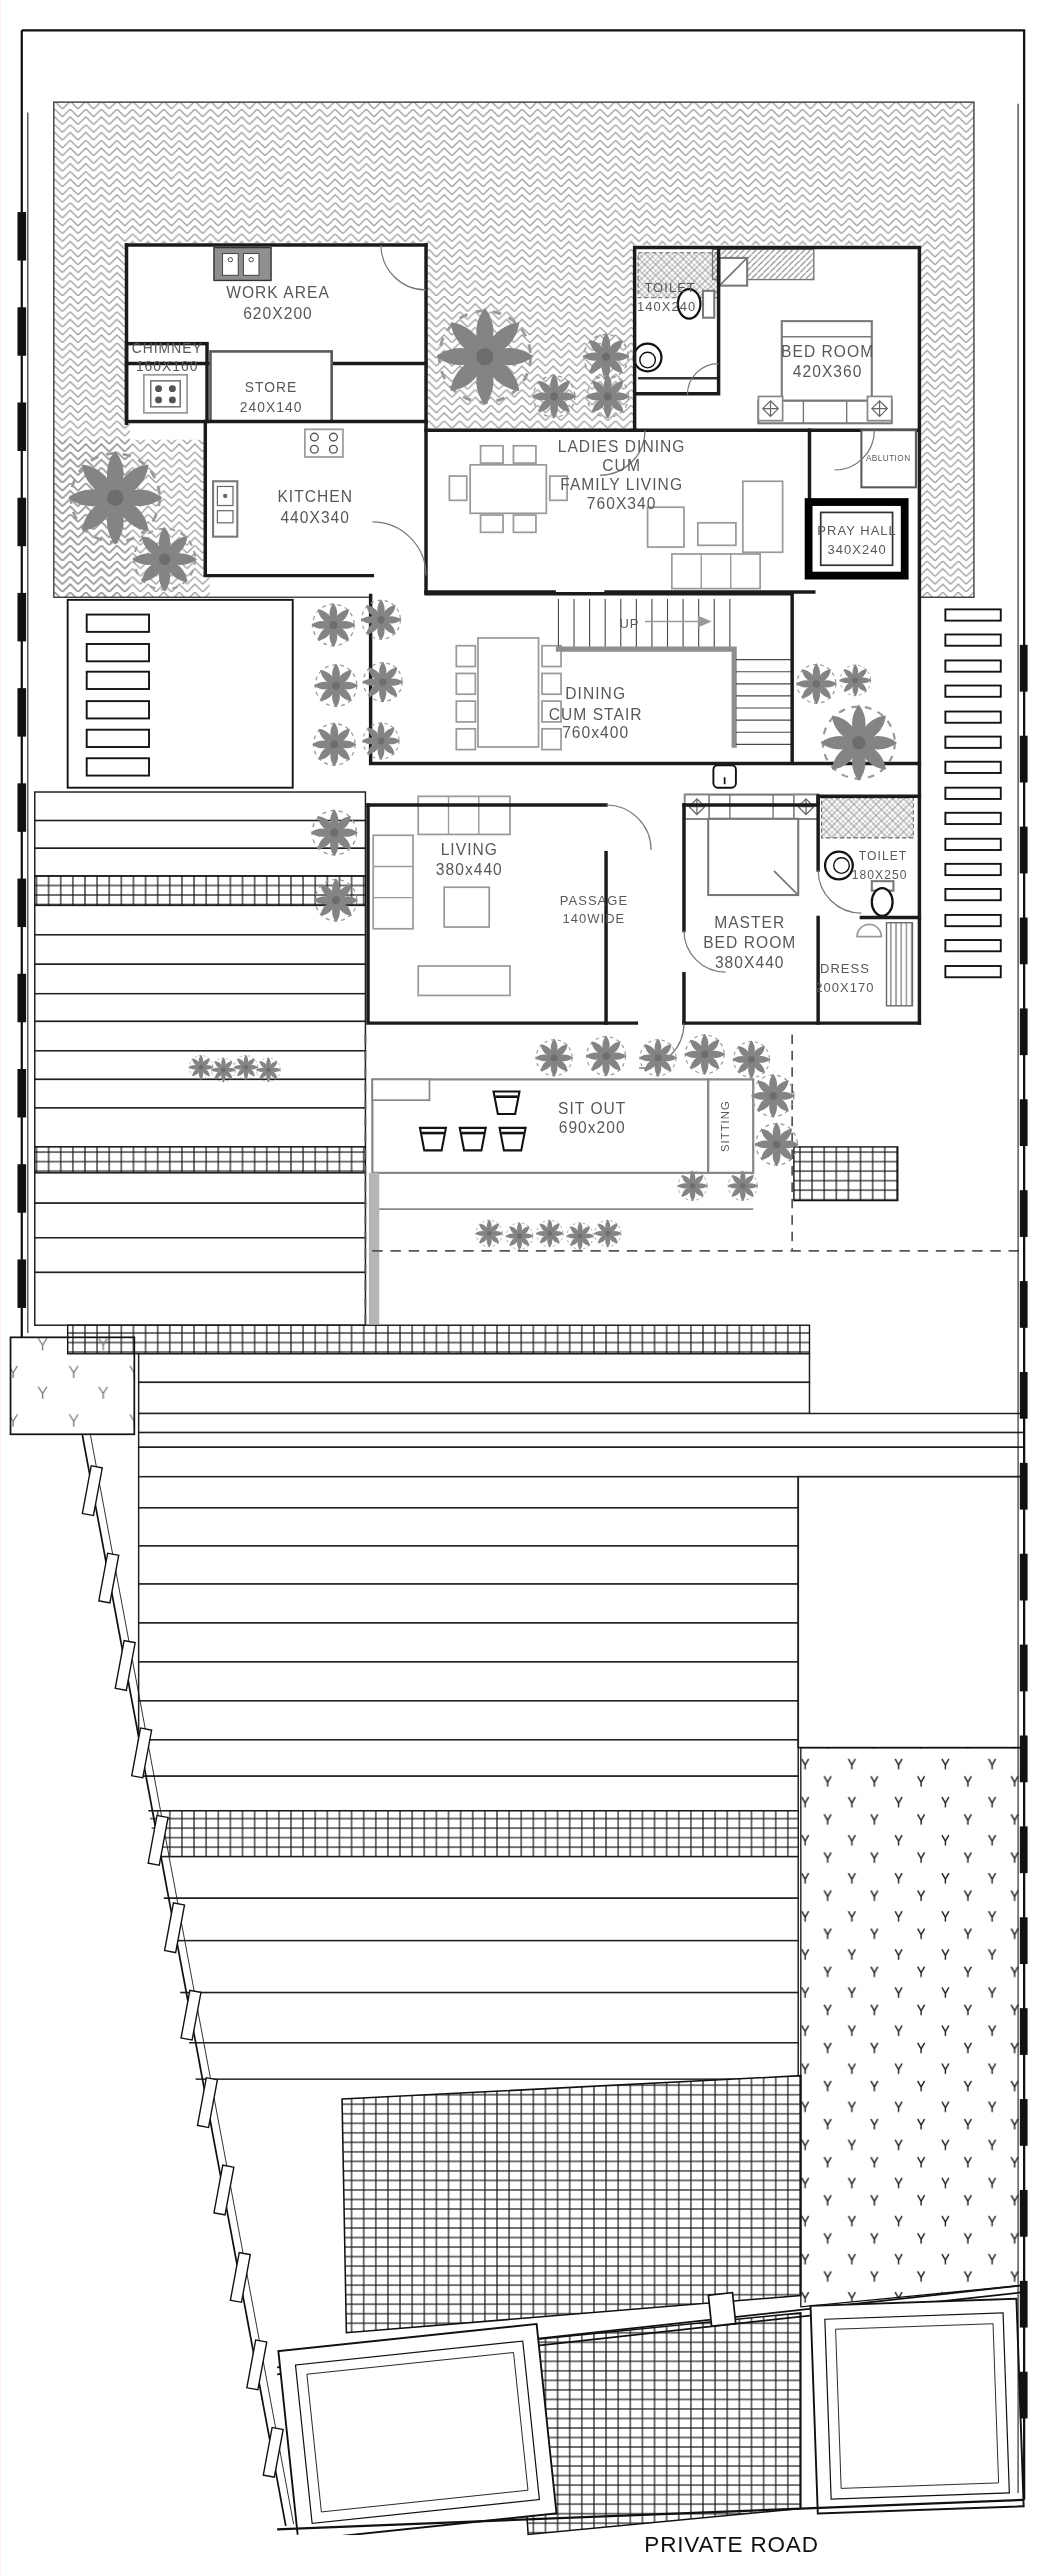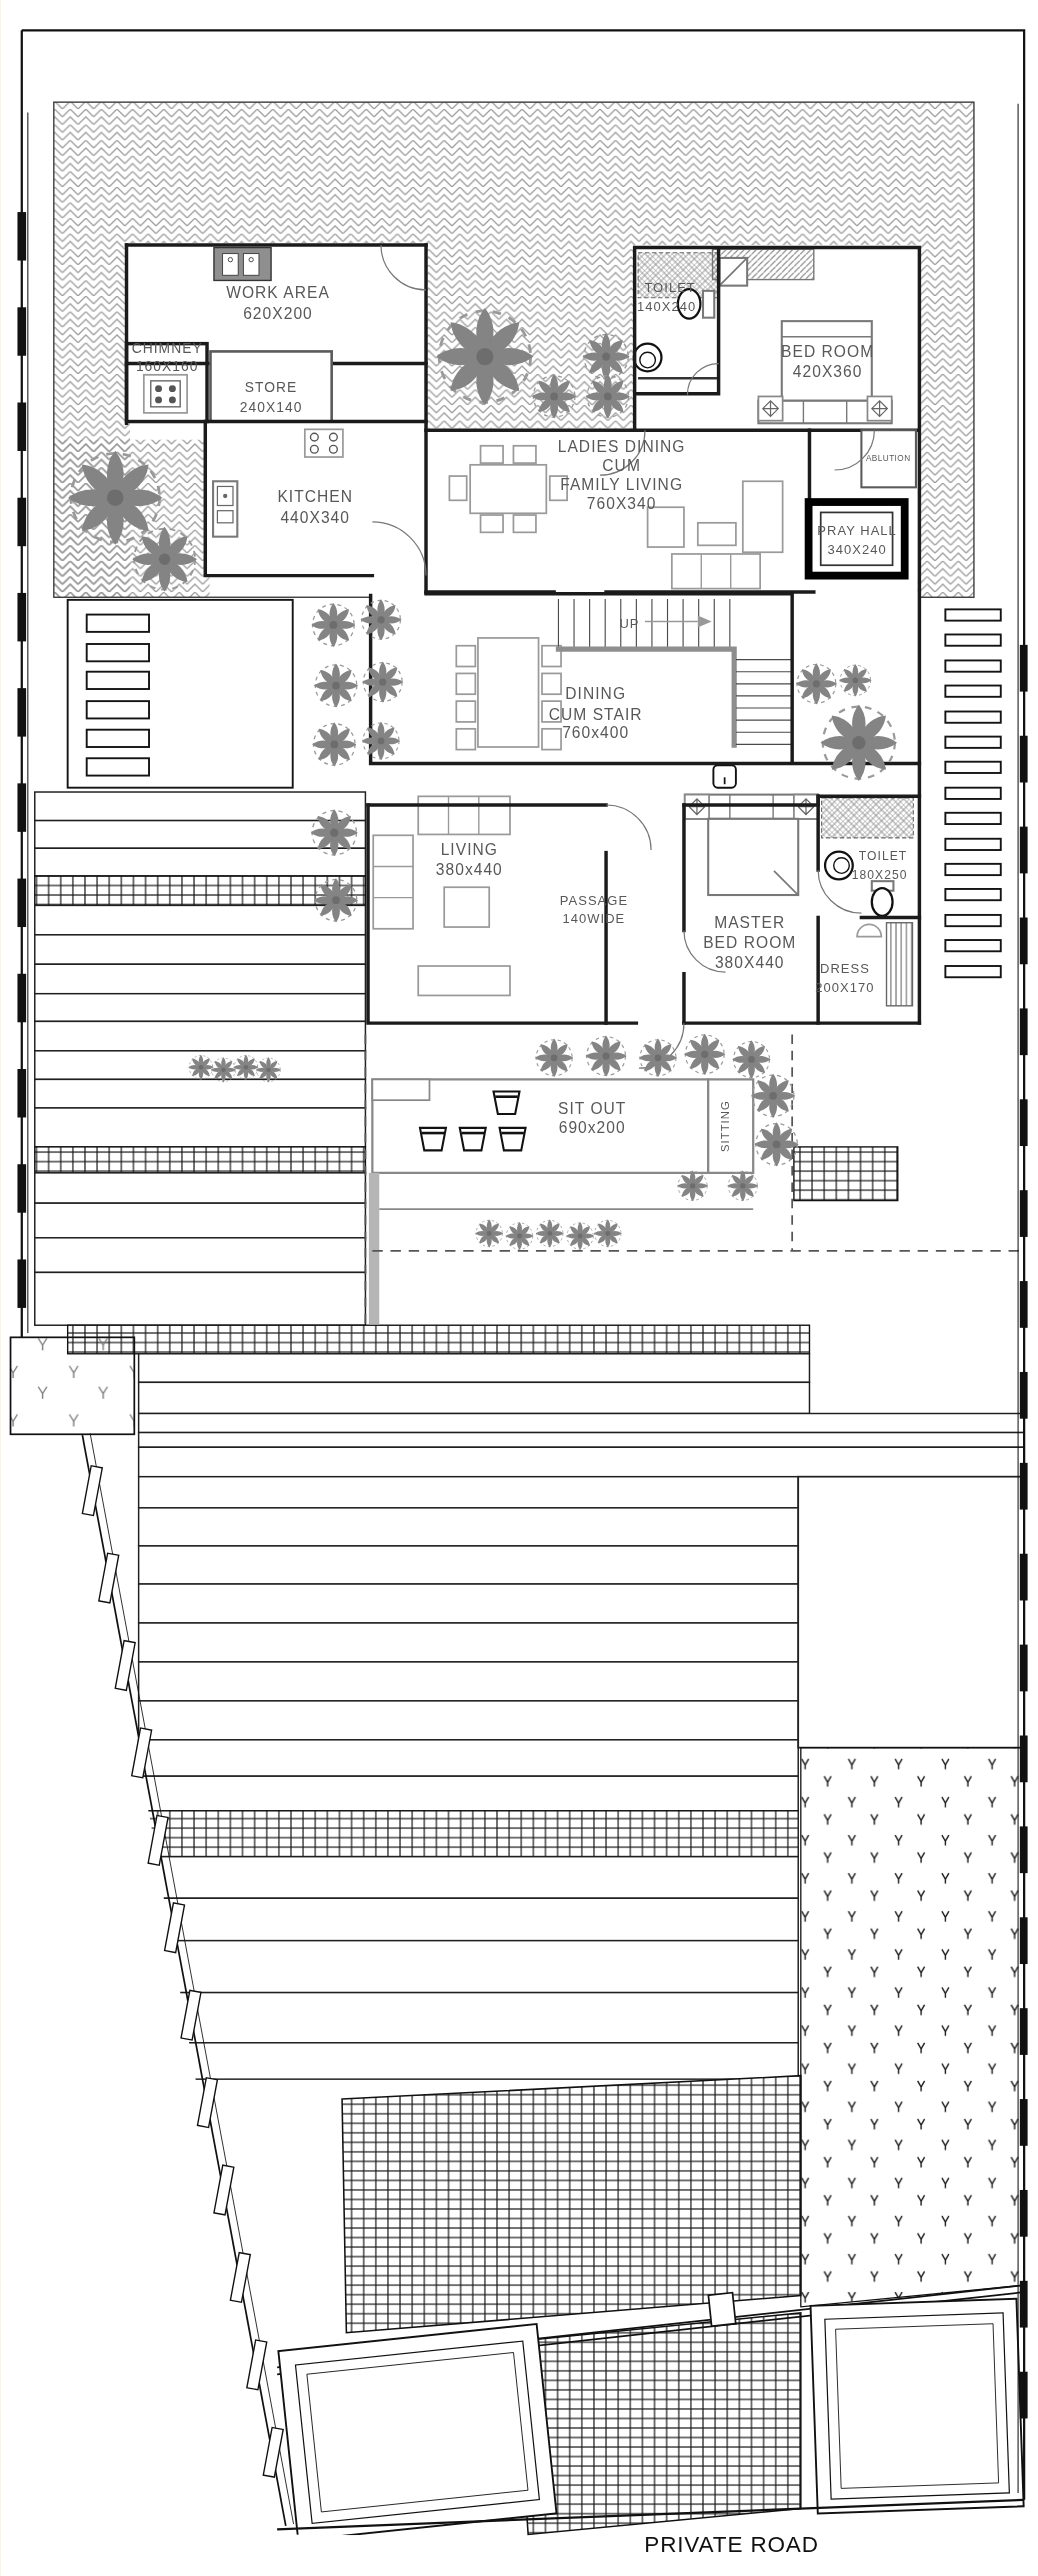--- a/index.html
+++ b/index.html
@@ -1,16 +1,16 @@
 <!DOCTYPE html>
 <html style="font-size:14px"><head>
 <meta charset="utf-8">
 <style>
   html,body{margin:0;padding:0;background:#fff;}
-  .stage{width:905px;height:2576px;position:relative;background:#eab308;}
+  .stage{width:905px;height:2576px;position:relative;background:#fca5a5;}
   svg{display:block;}
   .t{font-family:"Liberation Sans",sans-serif;fill:#585858;text-anchor:middle;letter-spacing:1.2px;}
   .t18{font-size:18px;} .t16{font-size:16px;} .t15{font-size:15px;} .t14{font-size:14px;}
   .t13{font-size:13px;} .t9{font-size:9.5px;letter-spacing:.5px;}
   .road{font-family:"Liberation Sans",sans-serif;font-size:26px;fill:#111;text-anchor:middle;letter-spacing:1px;}
   .wall{stroke:#1b1b1b;stroke-width:4;fill:none;stroke-linecap:square;}
   .plate{fill:#fff;}
   .furn{fill:#fff;stroke:#9a9a9a;stroke-width:2;}
   .furn2{fill:#fff;stroke:#787878;stroke-width:2.4;}
   .band{fill:#fff;stroke:#1f1f1f;stroke-width:1.7;}

